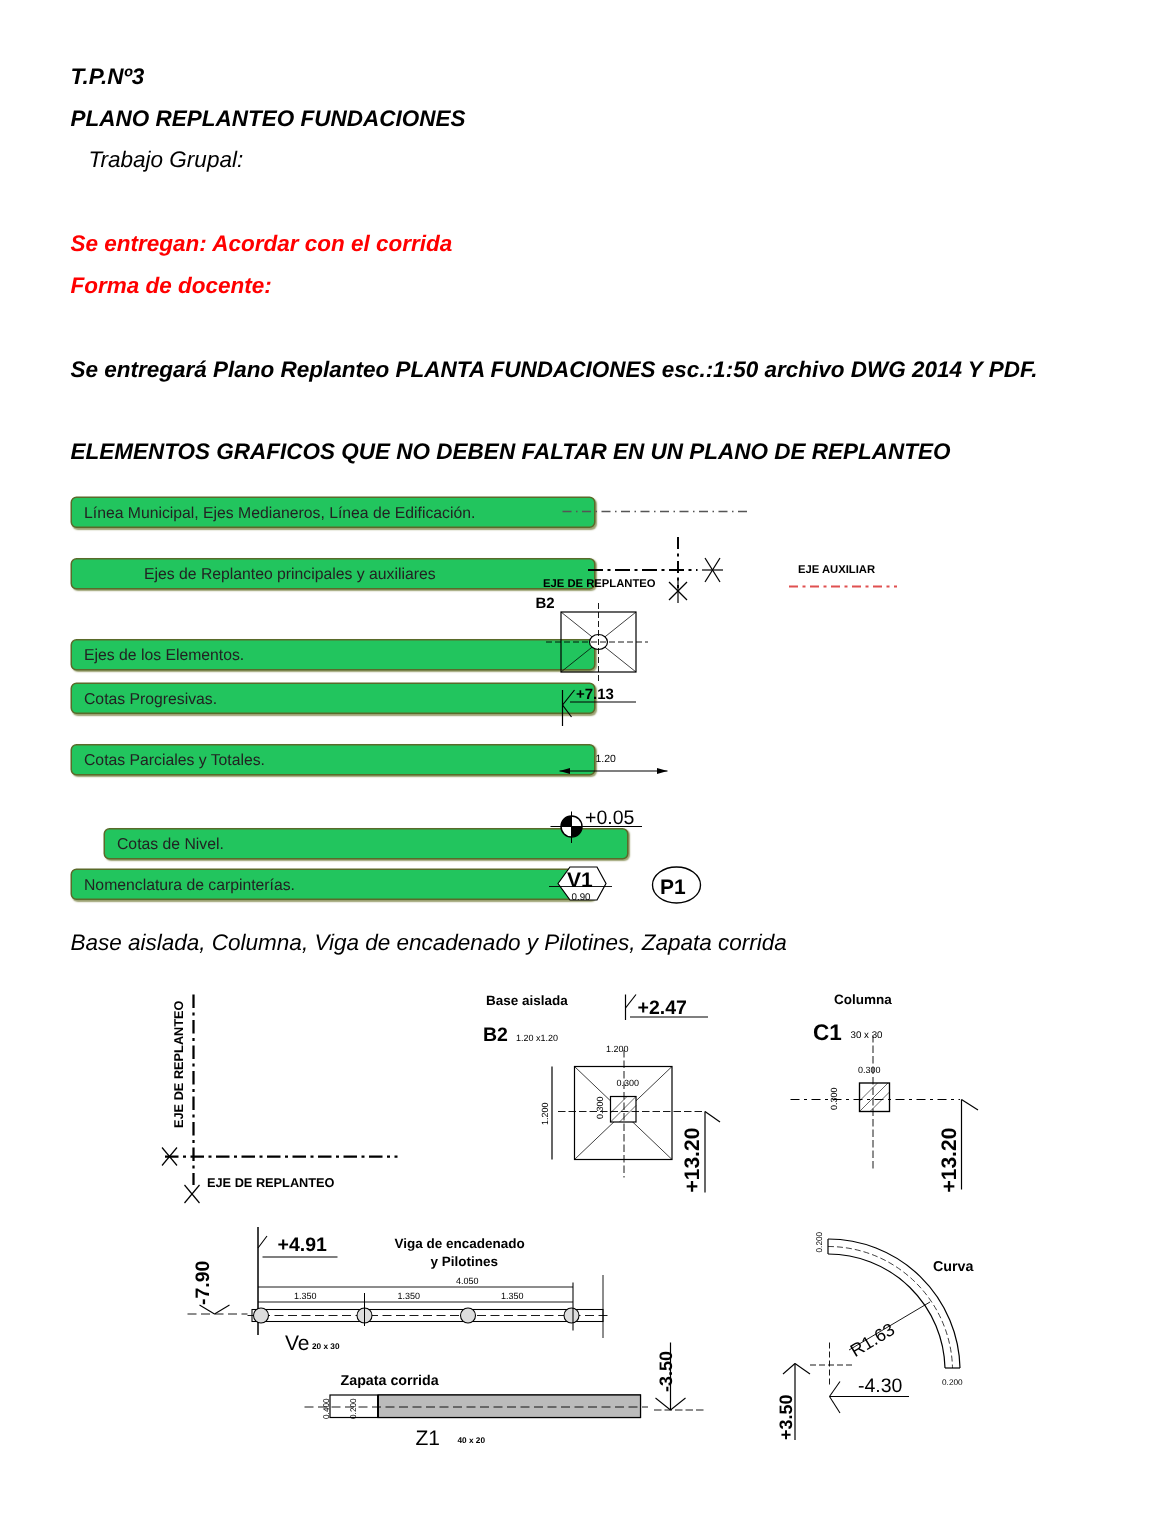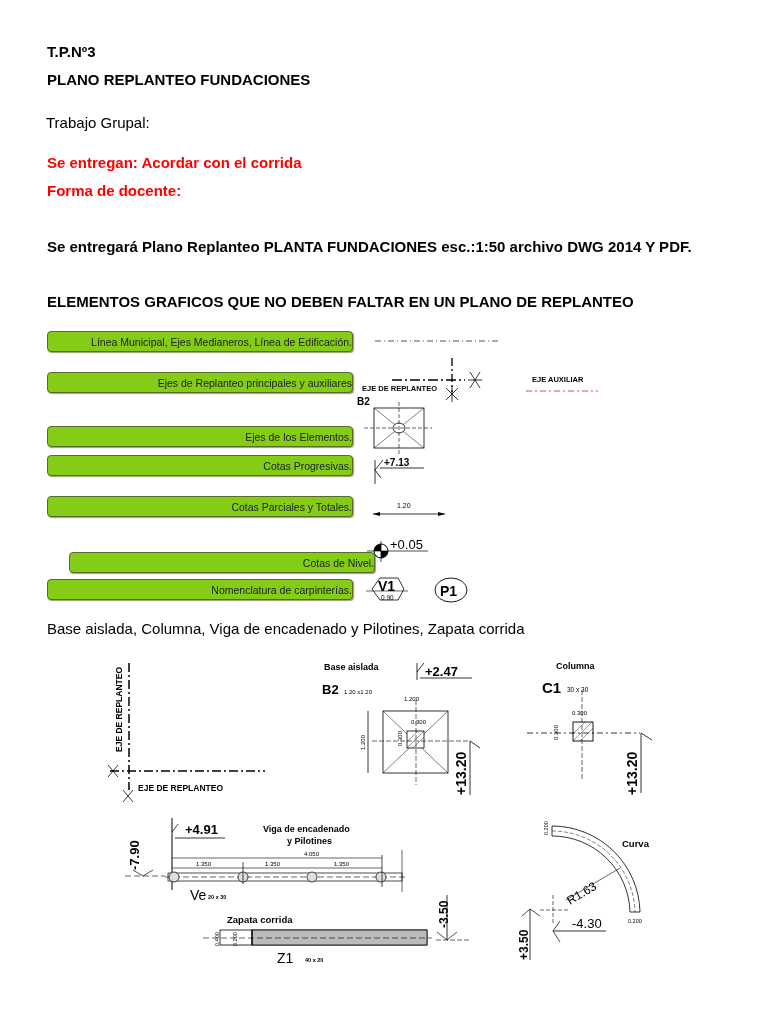--- a/index.html
+++ b/index.html
@@ -1,37 +1,36 @@
 <!DOCTYPE html>
 <html><head>
 <meta charset="utf-8">
 <style>
   html, body { margin:0; padding:0; background:#ffffff; }
   body { width:768px; height:1024px; position:relative; overflow:hidden; font-family:"Liberation Sans", sans-serif; color:#000; }
-  .txt { position:absolute; white-space:nowrap; }
+  .txt { position:absolute; white-space:nowrap;font-style:italic; }
   .b { font-weight:bold; }
   .red { color:#ff0000; }
   .h15 { font-size:15px; }
   .pill {
-    position:absolute; left:47px; width:306px; height:21px;
-    background:#84cc16; border:1.5px solid #5a6a2a; border-radius:4px;
+    position:absolute; left:47px; width:350px; height:21px;
+    background:#22c55e; border:1.5px solid #5a6a2a; border-radius:4px;
     box-shadow:1px 1px 1px #9aa070;
     font-size:10.5px; line-height:21px; padding-left:8px; box-sizing:border-box;
     color:#222;
-    text-align:right;
   }
   svg { position:absolute; overflow:visible; }
   svg text { font-family:"Liberation Sans", sans-serif; }
 </style>
 </head>
 <body>
 
 <div class="txt b h15" style="left:47px;top:43px;">T.P.Nº3</div>
 <div class="txt b h15" style="left:47px;top:71px;">PLANO REPLANTEO FUNDACIONES</div>
-<div class="txt h15" style="left:46px;top:98px;margin-top:16px;">Trabajo Grupal:</div>
+<div class="txt h15" style="left:59px;top:98px;">Trabajo Grupal:</div>
 <div class="txt b h15 red" style="left:47px;top:154px;">Se entregan: Acordar con el corrida</div>
 <div class="txt b h15 red" style="left:47px;top:182px;">Forma de docente:</div>
 <div class="txt b h15" style="left:47px;top:238px;">Se entregará Plano Replanteo PLANTA FUNDACIONES esc.:1:50  archivo DWG 2014 Y PDF.</div>
 <div class="txt b h15" style="left:47px;top:293px;text-align:right;">ELEMENTOS GRAFICOS QUE NO DEBEN FALTAR EN UN PLANO DE REPLANTEO</div>
 
 <div class="pill" style="top:331px;">Línea Municipal, Ejes Medianeros, Línea de Edificación.</div>
 <div class="pill" style="top:372px;padding-left:48px;">Ejes de Replanteo principales y auxiliares</div>
 <div class="pill" style="top:426px;">Ejes de los Elementos.</div>
 <div class="pill" style="top:455px;">Cotas Progresivas.</div>
 <div class="pill" style="top:496px;">Cotas Parciales y Totales.</div>

